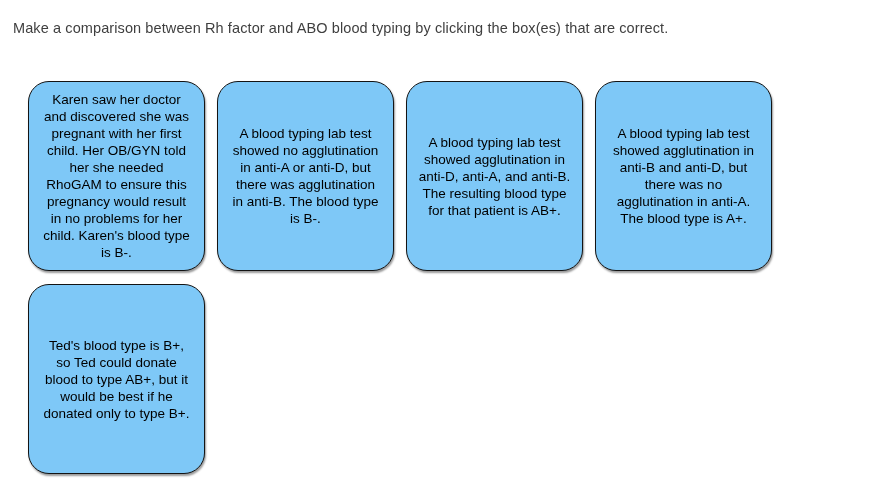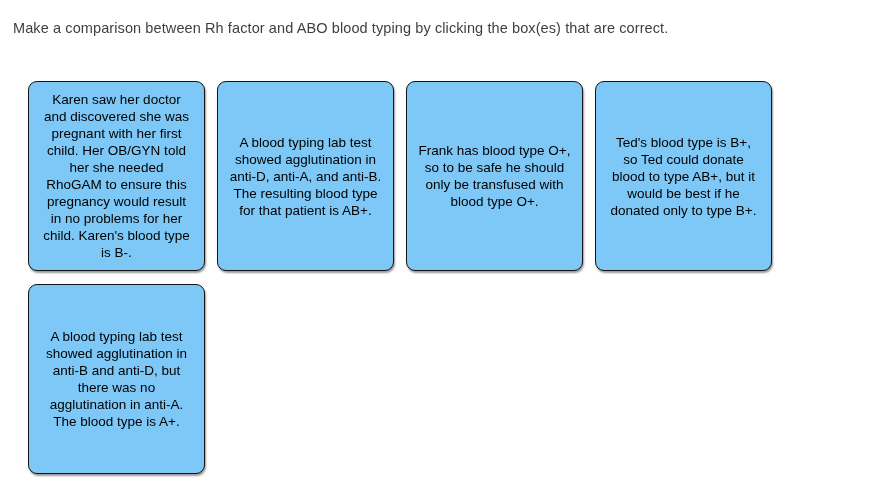--- a/index.html
+++ b/index.html
@@ -26,21 +26,21 @@
     width: 748px;
     display: grid;
     grid-template-columns: repeat(4, 181px);
     grid-auto-rows: 194px;
     column-gap: 8px;
     row-gap: 9px;
   }
   .card {
     background: #7ec8f7;
     border: 1.5px solid #141414;
-    border-radius: 9px;
+    border-radius: 21px;
     box-shadow: 1px 2px 2px rgba(0,0,0,0.40);
     display: flex;
     align-items: center;
     justify-content: center;
     text-align: center;
     padding: 7px 9px;
     cursor: pointer;
   }
   .card-text {
     font-size: 13.5px;
@@ -51,24 +51,24 @@
 </head>
 <body>
 
 <div class="instruction">Make a comparison between Rh factor and ABO blood typing by clicking the box(es) that are correct.</div>
 
 <div class="card-grid">
   <div class="card">
     <span class="card-text">Karen saw her doctor and discovered she was pregnant with her first child. Her OB/GYN told her she needed RhoGAM to ensure this pregnancy would result in no problems for her child. Karen's blood type is B-.</span>
   </div>
   <div class="card">
+    <span class="card-text">A blood typing lab test showed no agglutination in anti-A or anti-D, but there was agglutination in anti-B. The blood type is B-.</span>
+  </div>
+  <div class="card">
     <span class="card-text">A blood typing lab test showed agglutination in anti-D, anti-A, and anti-B. The resulting blood type for that patient is AB+.</span>
   </div>
   <div class="card">
-    <span class="card-text">Frank has blood type O+, so to be safe he should only be transfused with blood type O+.</span>
+    <span class="card-text">A blood typing lab test showed agglutination in anti-B and anti-D, but there was no agglutination in anti-A. The blood type is A+.</span>
   </div>
   <div class="card">
     <span class="card-text">Ted's blood type is B+, so Ted could donate blood to type AB+, but it would be best if he donated only to type B+.</span>
   </div>
-  <div class="card">
-    <span class="card-text">A blood typing lab test showed agglutination in anti-B and anti-D, but there was no agglutination in anti-A. The blood type is A+.</span>
-  </div>
 </div>
 
 </body></html>

